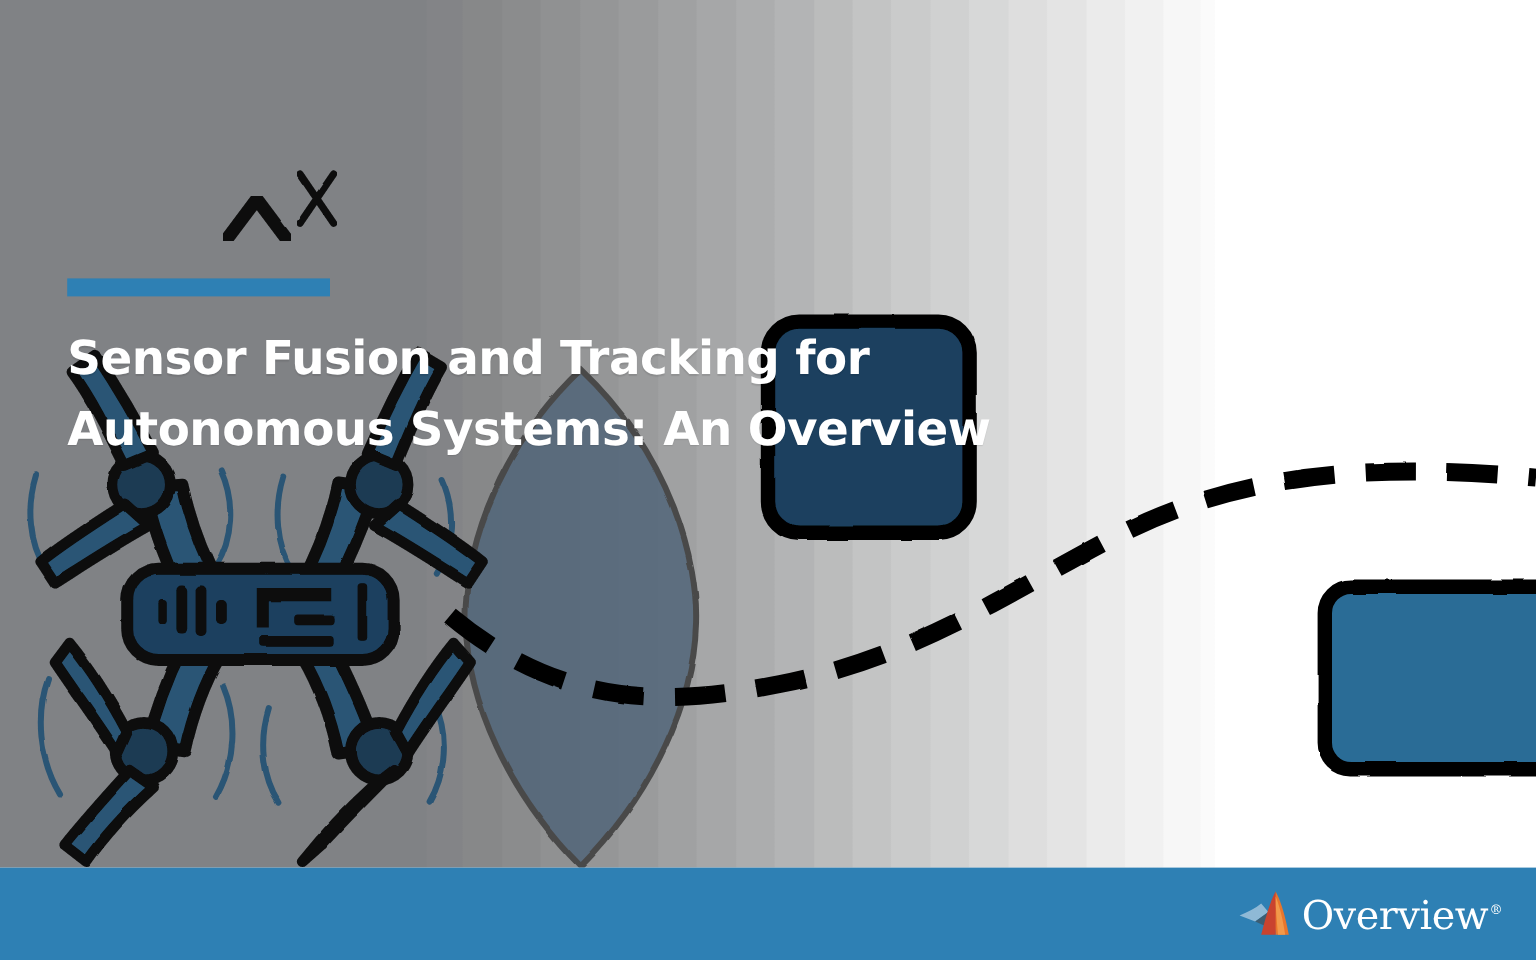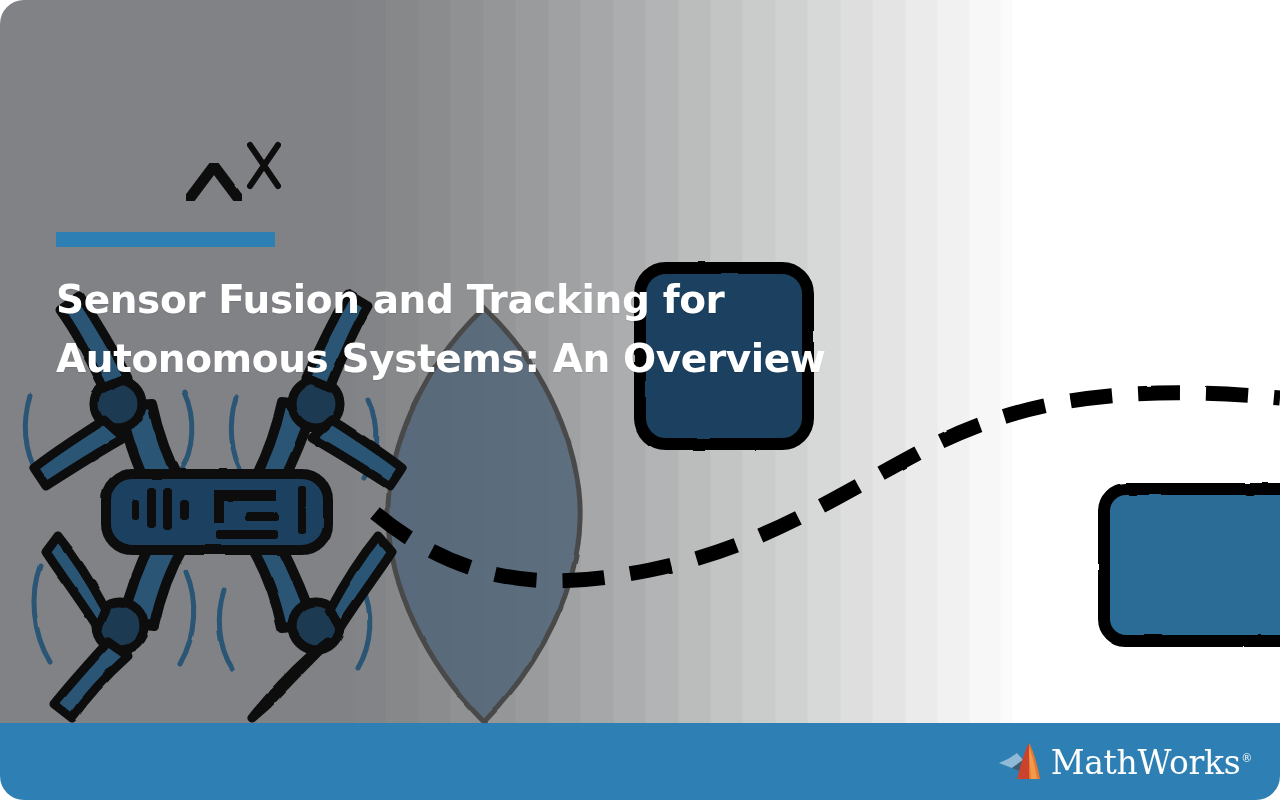--- a/index.html
+++ b/index.html
@@ -7,21 +7,20 @@
   html, body {
     width:1280px; height:800px; overflow:hidden;
     background:#ffffff;
     font-family:"Liberation Sans", sans-serif;
   }
   #slide {
     position:relative;
     width:1280px; height:800px;
     overflow:hidden;
     background:#ffffff;
-    border-radius:24px;
   }
   
   #bg-gradient {
     position:absolute; left:0; top:0;
     width:1280px; height:723px;
     background:
       linear-gradient(to right,
         #808285 0px, #808285 355px,
         #838487 356px, #838487 385px,
         #878889 386px, #878889 418px,
@@ -221,16 +220,16 @@
   <div id="footer-bar"></div>
 
   <div id="logo-lockup">
     <svg width="44" height="42" viewBox="0 0 44 42">
       <path d="M1 22 C 8 19 14 16 19 12 L 25 19 L 14 27 Z" fill="#8fb9d6"></path>
       <path d="M14 27 L 25 19 L 30 25 L 21 30 Z" fill="#3c5d73"></path>
       <path d="M31 2 C 35 9 39 22 42 38 L 31 38 C 30 26 29 14 31 2 Z" fill="#e8762c"></path>
       <path d="M31 2 C 27 9 23 22 19 38 L 31 38 C 31 26 31 14 31 2 Z" fill="#c9432f"></path>
       <path d="M31 6 C 34 13 37 24 39 38 L 33 38 C 32 26 31 16 31 6 Z" fill="#f2994a"></path>
     </svg>
-    <span id="logo-wordmark"><span>MathWorks</span><span id="logo-reg">®</span></span>
+    <span id="logo-wordmark"><span>Overview</span><span id="logo-reg">®</span></span>
   </div>
 
 </div>
 
 </body></html>

